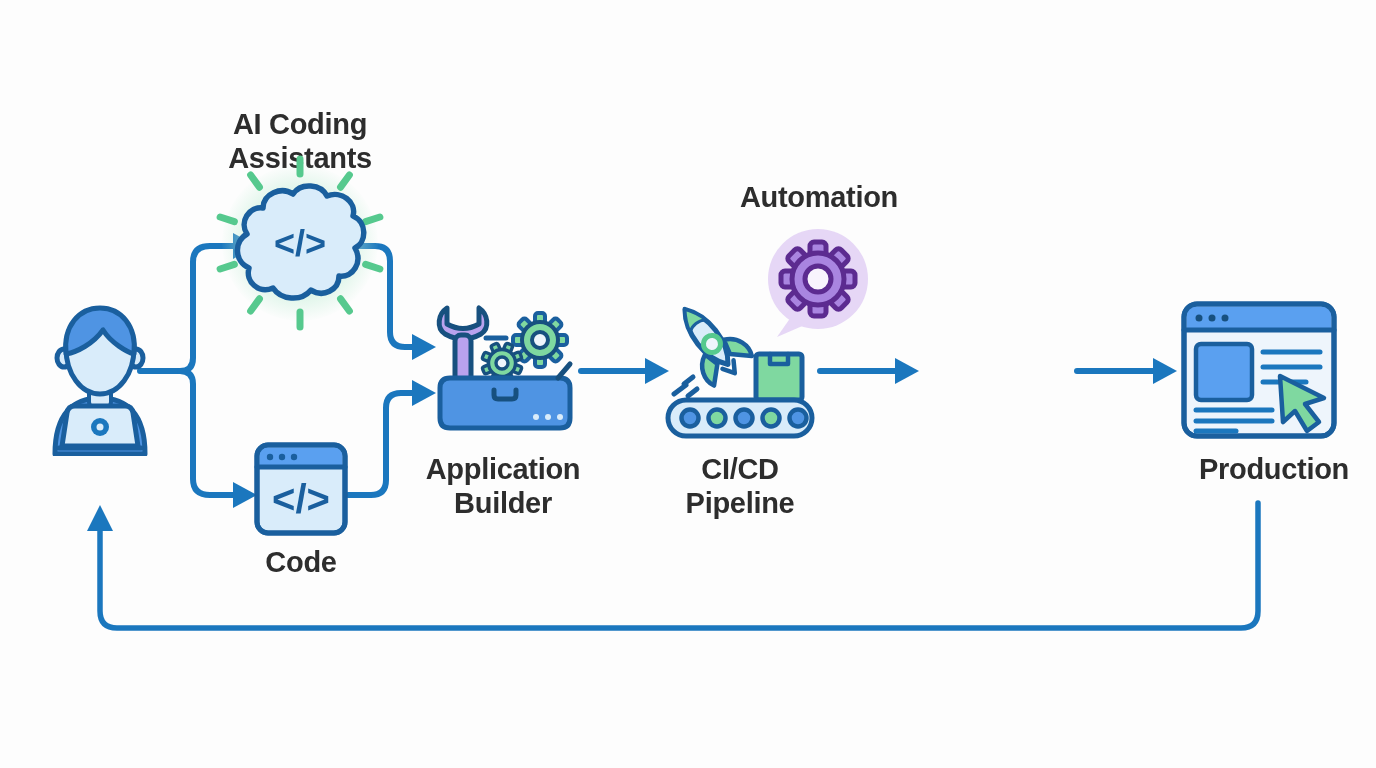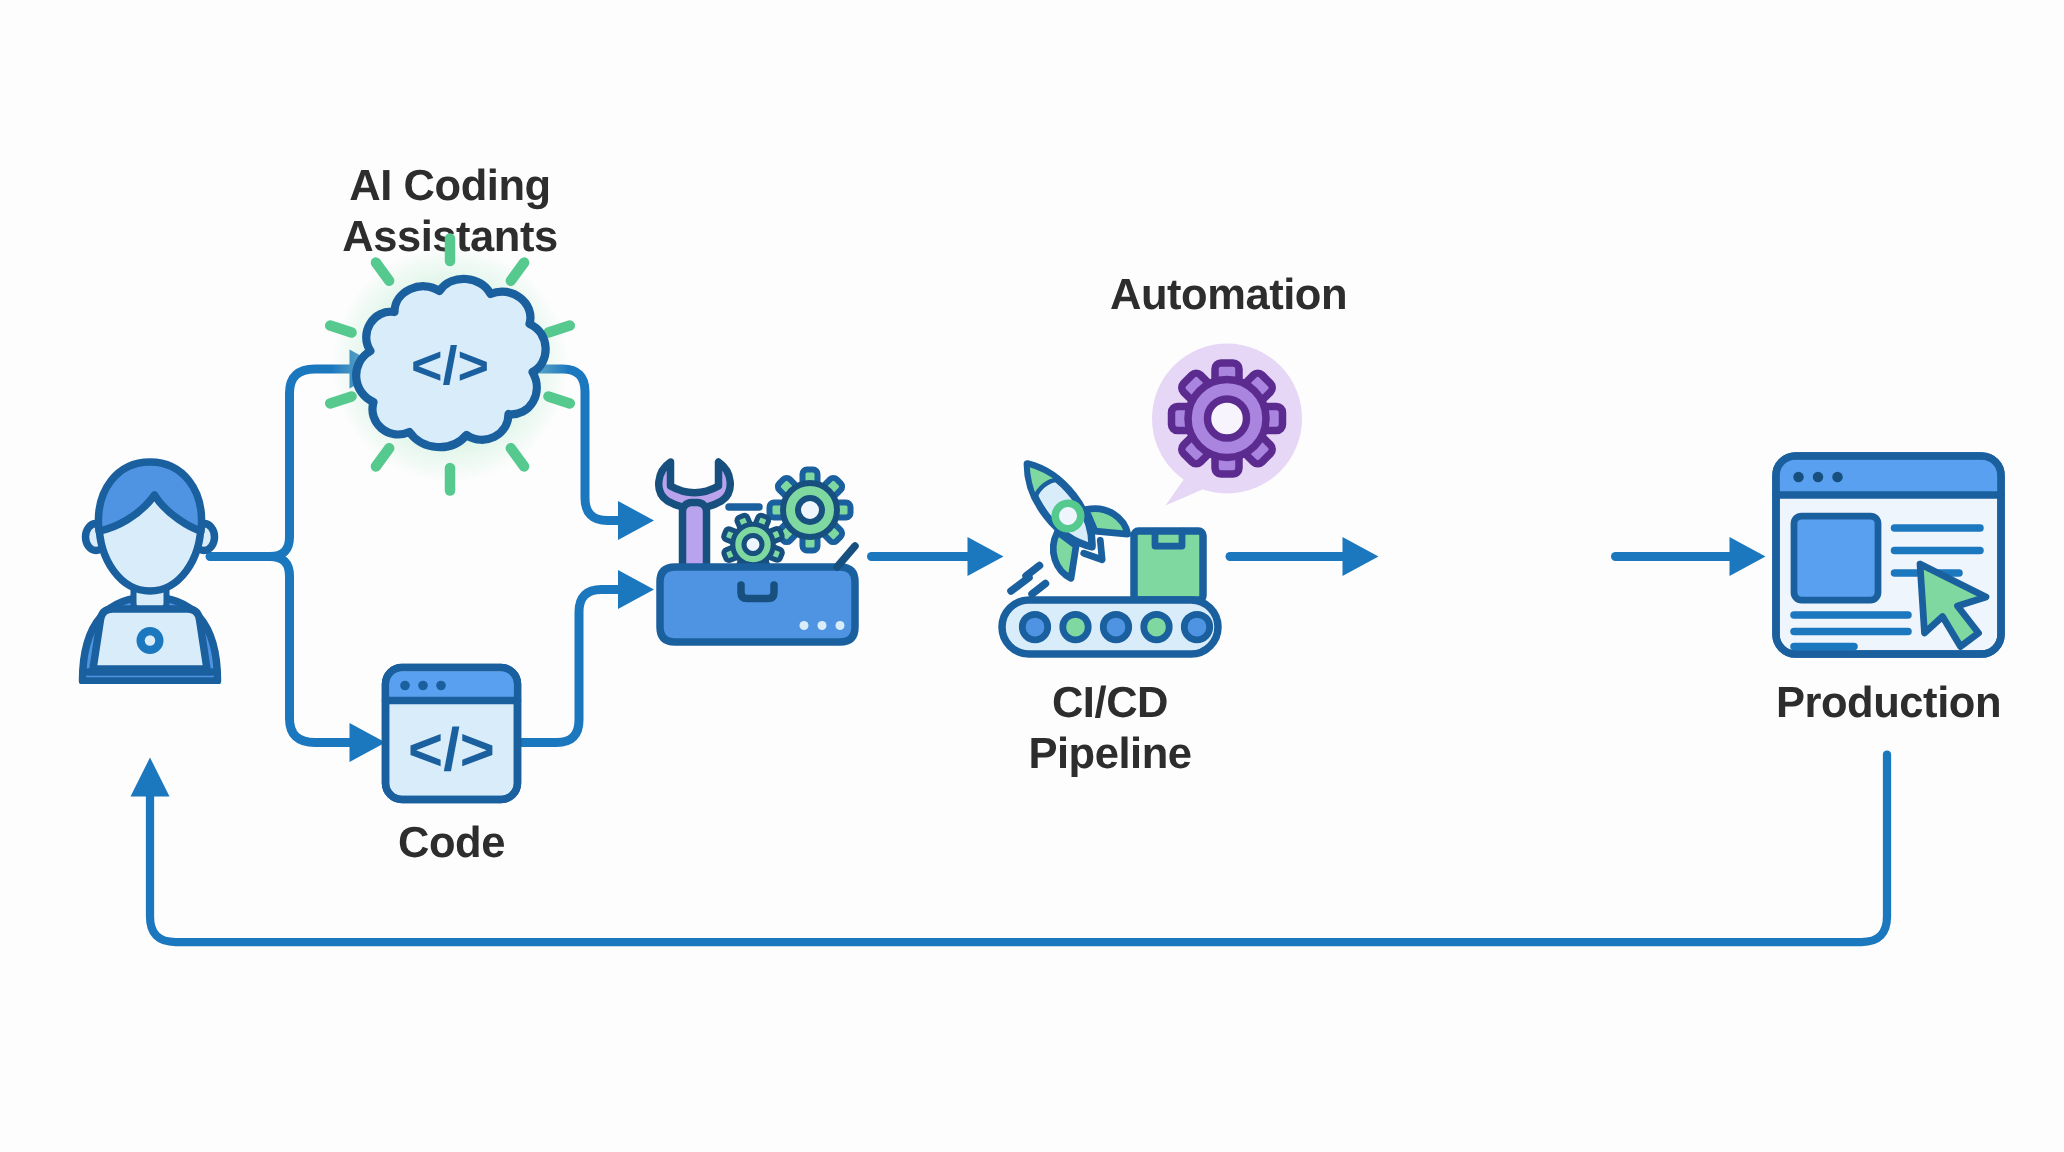--- a/index.html
+++ b/index.html
@@ -175,20 +175,21 @@
       </g>
       <line class="o-stroke" stroke="var(--outline-dark)" stroke-width="5" x1="56" y1="38" x2="76" y2="38"></line>
 
       <path class="o-stroke fill-mid" stroke="var(--outline-dark)" stroke-width="5" d="M10,88 Q10,78 20,78 H130 Q140,78 140,88 V118 Q140,128 130,128 H20 Q10,128 10,118 Z"></path>
       <path class="fill-none" stroke="var(--outline-dark)" stroke-width="5" stroke-linecap="round" stroke-linejoin="round" d="M64,90 v5 q0,4 4,4 h14 q4,0 4,-4 v-5"></path>
       <circle cx="106" cy="117" r="3" fill="var(--light-blue)"></circle>
       <circle cx="118" cy="117" r="3" fill="var(--light-blue)"></circle>
       <circle cx="130" cy="117" r="3" fill="var(--light-blue)"></circle>
       <path class="fill-none" stroke="var(--outline-dark)" stroke-width="5" stroke-linecap="round" d="M128,78 L140,64"></path>
     </svg>
+    <div class="label" style="left:-22px;top:152px;width:190px;">Application Builder</div>
   </div>
 
   <div class="node" style="left:660px;top:288px;width:160px;height:155px;">
     <svg width="160" height="155" viewBox="0 0 160 155">
 
       <rect class="o-stroke fill-green" stroke-width="5" x="96" y="66" width="46" height="46" rx="3"></rect>
       <path class="fill-none o-stroke" stroke-width="4.5" d="M110,66 v10 h18 v-10"></path>
 
       <g transform="translate(52,56) rotate(-38)">
         <path class="o-stroke fill-green" stroke-width="4.5" d="M-12,4 C-25,10 -29,24 -24,34 L-8,19 Z"></path>
@@ -251,17 +252,17 @@
       <g stroke="var(--arrow)" stroke-width="5" stroke-linecap="round">
         <line x1="83" y1="52" x2="140" y2="52"></line>
         <line x1="83" y1="67" x2="140" y2="67"></line>
         <line x1="83" y1="82" x2="126" y2="82"></line>
         <line x1="16" y1="110" x2="92" y2="110"></line>
         <line x1="16" y1="121" x2="92" y2="121"></line>
         <line x1="16" y1="131" x2="56" y2="131"></line>
       </g>
       <path fill="var(--green)" stroke="var(--outline)" stroke-width="4.5" stroke-linejoin="round" d="M100,76 L144,98 L125,104 L139,122 L127,131 L115,111 L103,122 Z"></path>
     </svg>
-    <div class="label" style="left:-11px;top:152px;width:180px;">Production</div>
+    <div class="label" style="left:-11px;top:152px;width:180px;text-align:right;">Production</div>
   </div>
 
 
 </div>
 
 </body></html>

